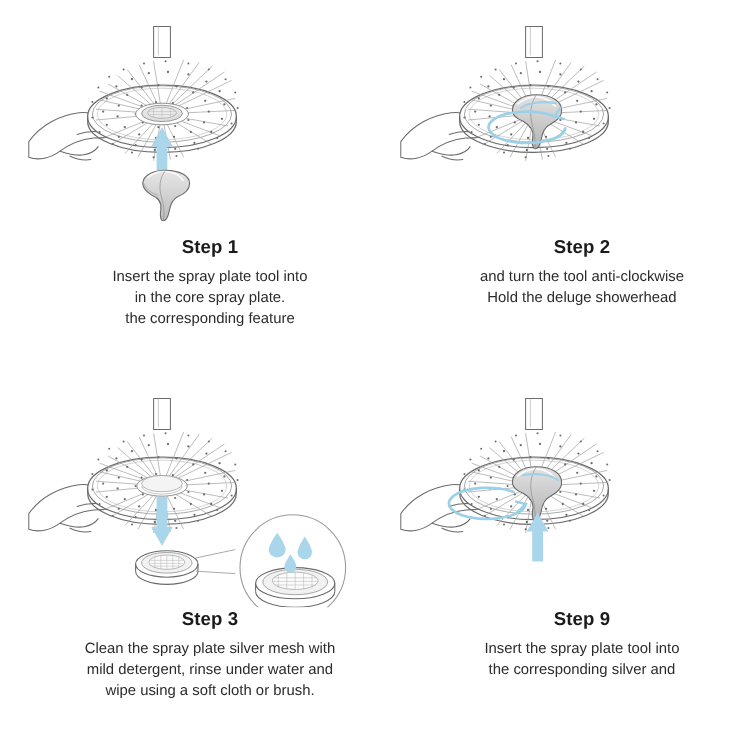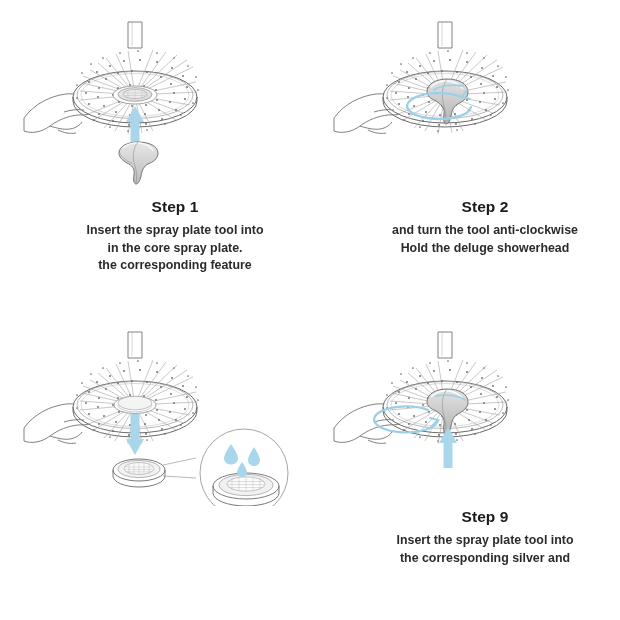--- a/index.html
+++ b/index.html
@@ -48,21 +48,21 @@
     letter-spacing: 0.1px;
     color: #1b1b1b;
     margin: 0 0 7px 0;
     line-height: 1.1;
   }
   .step-body {
     font-size: 12.4px;
     line-height: 1.42;
     color: #2b2b2b;
     margin: 0;
-    font-weight: 700;
+    font-weight: 400;
   }
   .step-body span { display: block; }
 </style>
 </head>
 <body>
 
 <div class="sheet">
 
   <div class="panel">
     <svg class="figure" viewBox="0 0 310 196">
@@ -367,20 +367,28 @@
           </g>
         </g>
         <g fill="#a9d6ea">
           <path d="M211,134 C211,134 204,144 204,148 C204,152 207,154.5 211,154.5 C215,154.5 218,152 218,148 C218,144 211,134 211,134 Z"></path>
           <path d="M234,137 C234,137 228,146 228,150 C228,153.6 230.6,156 234,156 C237.4,156 240,153.6 240,150 C240,146 234,137 234,137 Z"></path>
           <path d="M222,152 C222,152 217,159 217,162 C217,165 219,167 222,167 C225,167 227,165 227,162 C227,159 222,152 222,152 Z"></path>
         </g>
       </g>
     </svg>
 
+    <div class="caption">
+      <p class="step-title">Step 3</p>
+      <p class="step-body">
+        <span>Clean the spray plate silver mesh with</span>
+        <span>mild detergent, rinse under water and</span>
+        <span>wipe using a soft cloth or brush.</span>
+      </p>
+    </div>
   </div>
 
   <div class="panel">
     <svg class="figure" viewBox="0 0 310 196">
       <defs>
         <linearGradient id="toolG4" x1="0" y1="0" x2="0" y2="1">
           <stop offset="0%" stop-color="#e2e2e2"></stop>
             <stop offset="100%" stop-color="#b4b4b4"></stop>
         </linearGradient>
       </defs>

